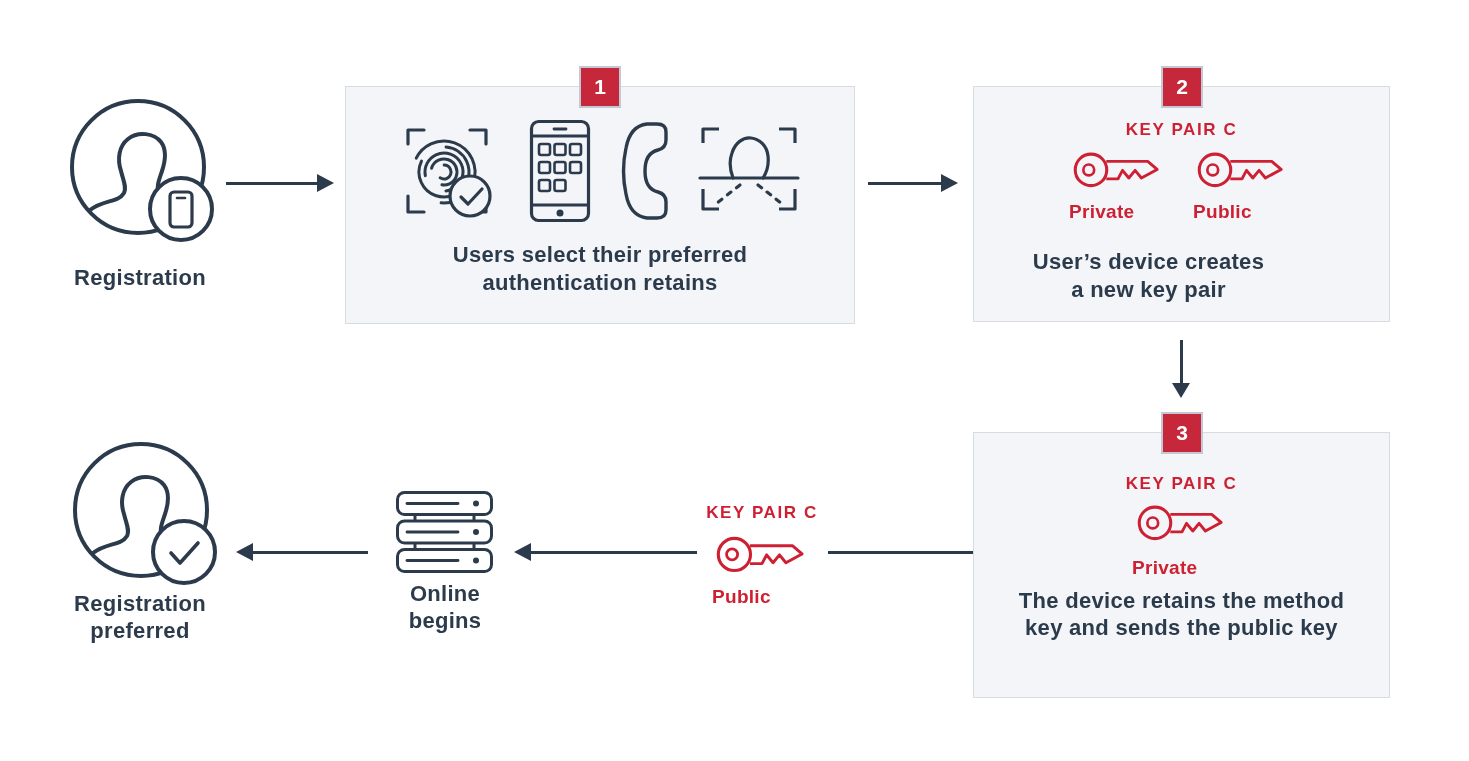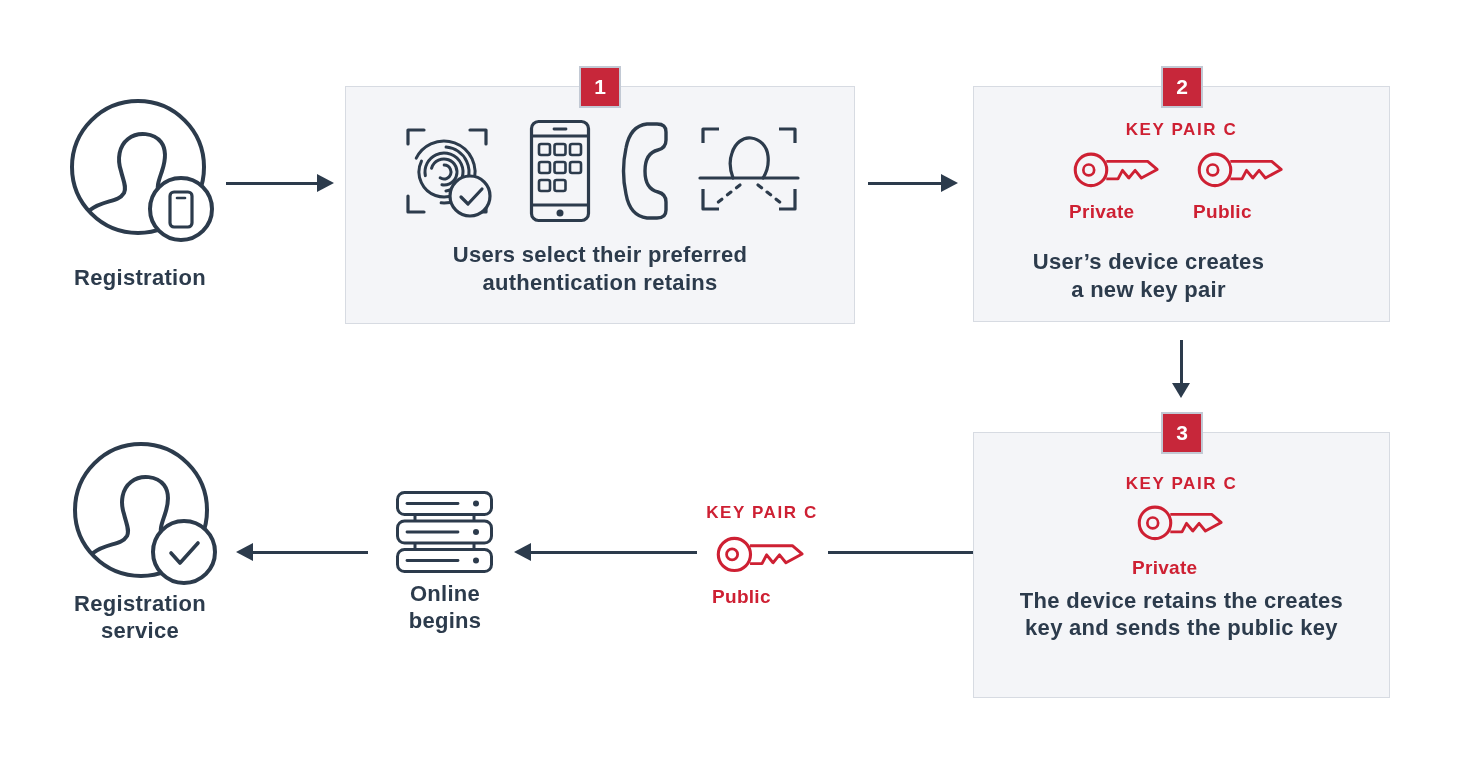--- a/index.html
+++ b/index.html
@@ -170,21 +170,21 @@
   <div class="kp-title" style="left:973px;top:474px;width:417px">KEY PAIR C</div>
 
   <svg class="abs" style="left:1137px;top:493px" width="90" height="58" viewBox="0 0 100 64">
     <circle cx="20" cy="33" r="17.5" fill="none" stroke="var(--red)" stroke-width="3.4"></circle>
     <circle cx="17.5" cy="33" r="6" fill="none" stroke="var(--red)" stroke-width="3"></circle>
     <path d="M37,23.5 L83,23.5 L93.5,32.5 L76,42 L69,33.5 L62,42 L55,33.5 L50,43 L37,43" fill="none" stroke="var(--red)" stroke-width="3.2" stroke-linejoin="round"></path>
   </svg>
   <div class="key-label" style="left:1132px;top:557px;width:100px">Private</div>
 
   <div class="caption" style="left:973px;top:587px;width:417px;line-height:27px">
-    <span class="lblline">The device retains the creates</span>
+    <span class="lblline">The device retains the method</span>
     <span class="lblline">key and sends the public key</span>
   </div>
 
   <div>
     <div class="line-h" style="left:828px;top:551px;width:145px"></div>
     <div class="line-h" style="left:531px;top:551px;width:166px"></div>
     <div class="ah-left" style="left:514px;top:543px"></div>
   </div>
 
   <div class="kp-title" style="left:662px;top:503px;width:200px">KEY PAIR C</div>
@@ -227,16 +227,16 @@
   <svg class="abs" style="left:71px;top:440px" width="150" height="150" viewBox="0 0 150 150">
     <circle cx="70" cy="70" r="66" fill="none" stroke="var(--navy)" stroke-width="4"></circle>
     <path d="M22,113 C36,102 50,106 56,96 C59,90 55,83 53,74 C49,62 51,49 60,42 C70,34 86,36 93,45 C99,53 97,65 94,74 C91,83 88,90 91,96 C95,104 106,104 116,110" fill="none" stroke="var(--navy)" stroke-width="4" stroke-linecap="round" stroke-linejoin="round"></path>
     <circle cx="113" cy="112" r="31" fill="#fff" stroke="var(--navy)" stroke-width="4"></circle>
     <g>
       <path d="M100,113 l9,10 l18,-20" fill="none" stroke="var(--navy)" stroke-width="3.6" stroke-linecap="round" stroke-linejoin="round"></path>
     </g>
   </svg>
   <div class="node-label" style="left:30px;top:590px;width:220px">
     <span class="lblline">Registration</span>
-    <span class="lblline">service</span>
+    <span class="lblline">preferred</span>
   </div>
 
 </div>
 
 </body></html>

